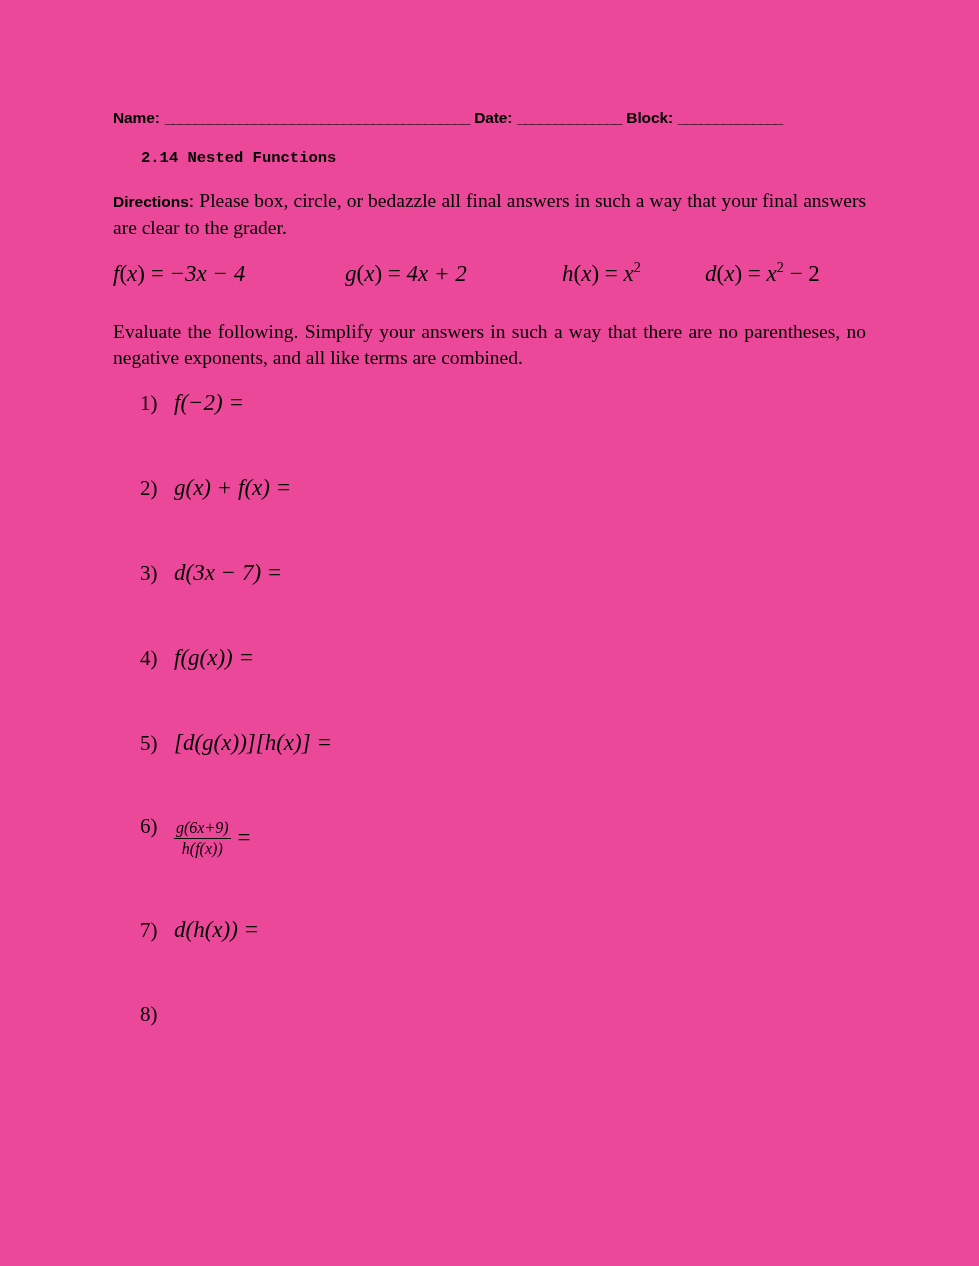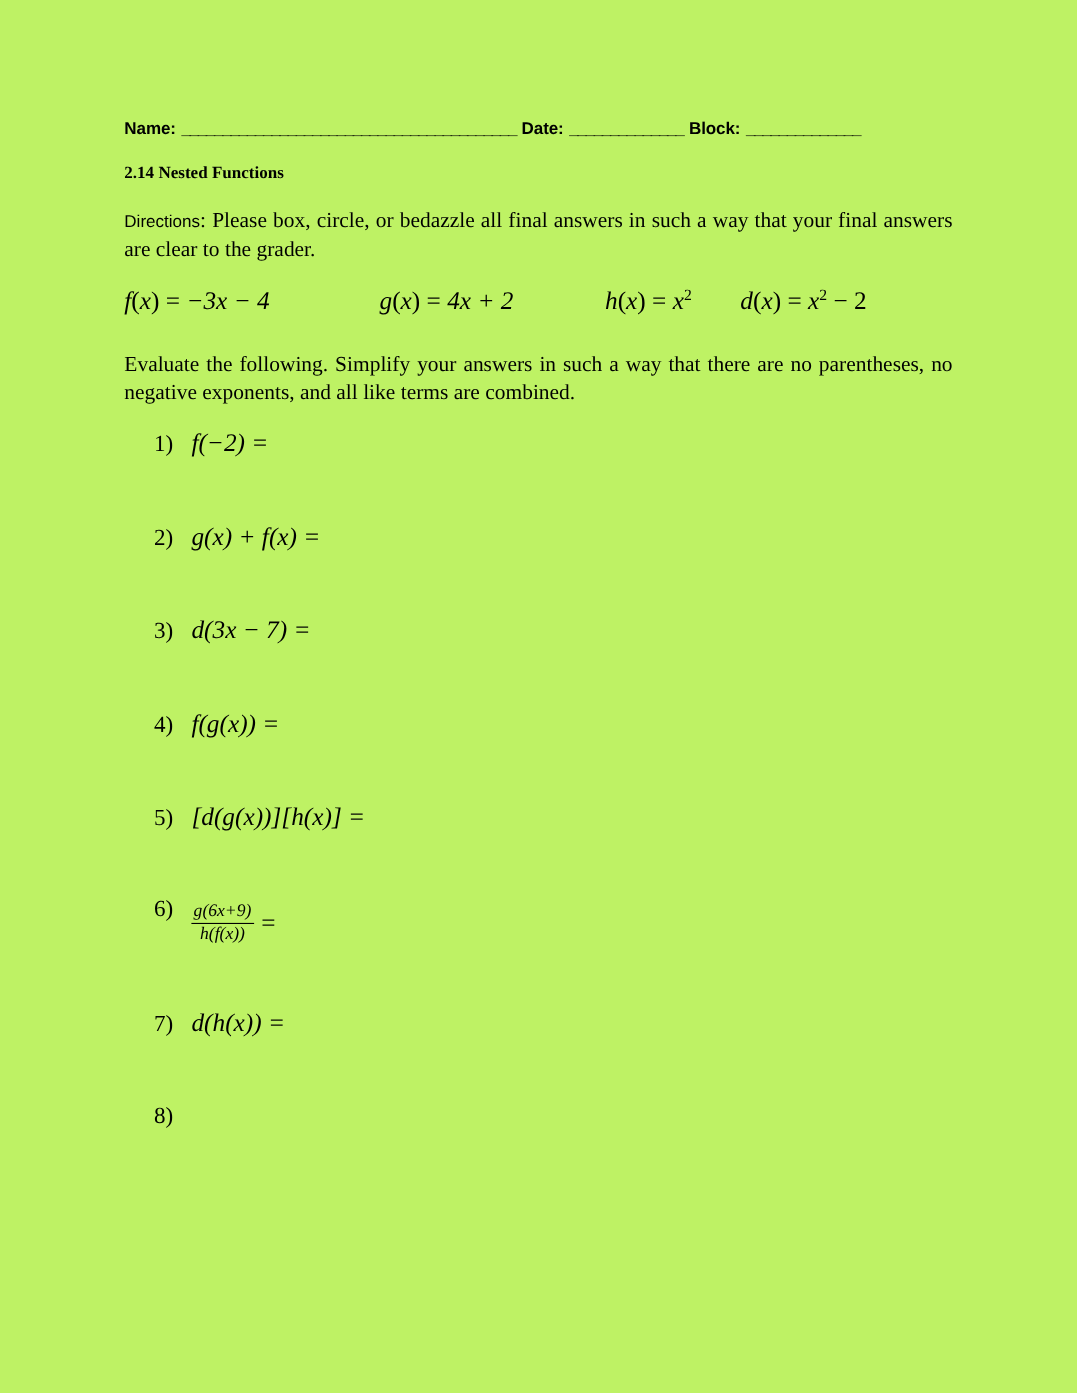--- a/index.html
+++ b/index.html
@@ -11,21 +11,21 @@
     width: 979px;
     height: 1266px;
     font-family: "Liberation Serif", "DejaVu Serif", serif;
     color: #000000;
     -webkit-font-smoothing: antialiased;
   }
   .page {
     position: relative;
     width: 979px;
     height: 1266px;
-    background: #bef264;
+    background: #ec4899;
     overflow: hidden;
   }
   .sheet {
     position: absolute;
     left: 113px;
     top: 108px;
     width: 753px;
   }
 
   
@@ -37,38 +37,39 @@
     white-space: nowrap;
     letter-spacing: -0.1px;
   }
   .idline .rule {
     letter-spacing: -1.2px;
   }
   .gap-sm { display: inline-block; width: 5px; }
 
   
   .doc-title {
-    font-family: Liberation Serif, serif;
+    font-family: Liberation Mono, monospace;
     font-weight: bold;
     font-size: 15.5px;
     line-height: 20px;
     margin-top: 20px;
+    margin-left: 28px;
   }
 
   
   .prose {
     font-size: 19.5px;
     line-height: 26px;
     text-align: justify;
     margin-top: 20px;
   }
   .prose b {
     font-family: "Liberation Sans", "DejaVu Sans", sans-serif;
     font-size: 15.5px;
-    font-weight: normal;
+    font-weight: bold;
   }
   .prose-2 {
   }
 
   
   .math {
     font-family: "Liberation Serif", "DejaVu Serif", serif;
     font-style: italic;
     font-size: 23px;
     white-space: nowrap;
@@ -163,22 +164,22 @@
       <span>Name:</span><span class="gap-sm"></span><span class="rule">_________________________________________</span><span class="gap-sm"></span><span>Date:</span><span class="gap-sm"></span><span class="rule">______________</span><span class="gap-sm"></span><span>Block:</span><span class="gap-sm"></span><span class="rule">______________</span>
     </div>
 
     <div class="doc-title">2.14 Nested Functions</div>
 
     <p class="prose"><b>Directions</b><span>: Please box, circle, or bedazzle all final answers in such a way that your final answers are clear to the grader.</span></p>
 
     <div class="defs">
         <span class="def math" style="left: 0px;"><span>f</span><span class="paren">(</span><span>x</span><span class="paren">)</span><span class="op"> = </span><span>−3x − 4</span></span>
         <span class="def math" style="left: 232px;"><span>g</span><span class="paren">(</span><span>x</span><span class="paren">)</span><span class="op"> = </span><span>4x + 2</span></span>
-        <span class="def math" style="left: 437px;"><span>h</span><span class="paren">(</span><span>x</span><span class="paren">)</span><span class="op"> = </span><span>x</span><sup class="exp">2</sup></span>
-        <span class="def math" style="left: 560px;"><span>d</span><span class="paren">(</span><span>x</span><span class="paren">)</span><span class="op"> = </span><span>x</span><sup class="exp">2</sup><span class="op"> − 2</span></span>
+        <span class="def math" style="left: 449px;"><span>h</span><span class="paren">(</span><span>x</span><span class="paren">)</span><span class="op"> = </span><span>x</span><sup class="exp">2</sup></span>
+        <span class="def math" style="left: 592px;"><span>d</span><span class="paren">(</span><span>x</span><span class="paren">)</span><span class="op"> = </span><span>x</span><sup class="exp">2</sup><span class="op"> − 2</span></span>
       </div>
 
     <p class="prose prose-2">Evaluate the following.  Simplify your answers in such a way that there are no parentheses, no negative exponents, and all like terms are combined.</p>
 
     <div class="problems">
         <div class="problem" style="top: 0px;">
           <span class="marker">1)</span>
           <span class="body math">f(−2) =</span>
         </div>
         <div class="problem" style="top: 85px;">

